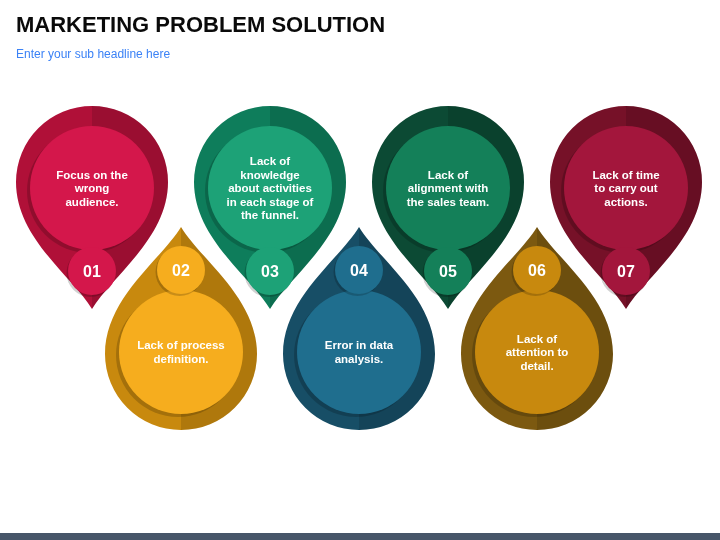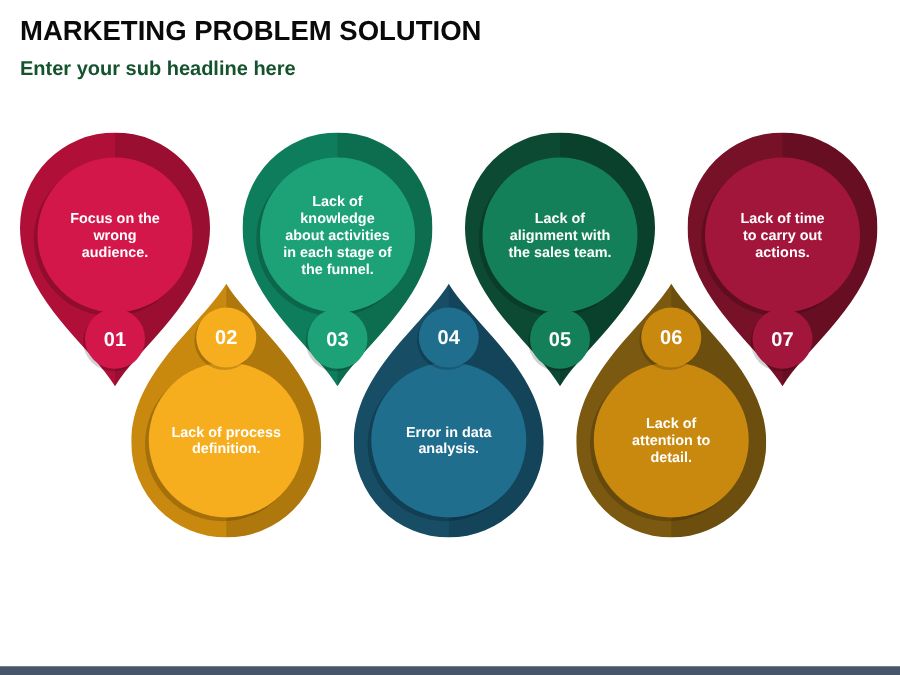--- a/index.html
+++ b/index.html
@@ -8,21 +8,21 @@
     background:#ffffff;
     font-family:"Liberation Sans",sans-serif;
   }
   .slide{position:absolute;inset:0;}
   .title{
     position:absolute;left:16px;top:12px;margin:0;
     font-size:22px;font-weight:800;color:#0a0a0a;letter-spacing:0px;
   }
   .subtitle{
     position:absolute;left:16px;top:47px;margin:0;
-    font-size:16px;font-weight:700;color:#14532d;
+    font-size:12px;font-weight:400;color:#3b82f6;
   }
   #pins{position:absolute;inset:0;}
   #pins svg{position:absolute;display:block;}
   .footer-bar{
     position:absolute;left:0;right:0;bottom:0;height:7px;
   }
 </style>
 </head>
 <body style="background: rgb(255, 255, 255);">
 

